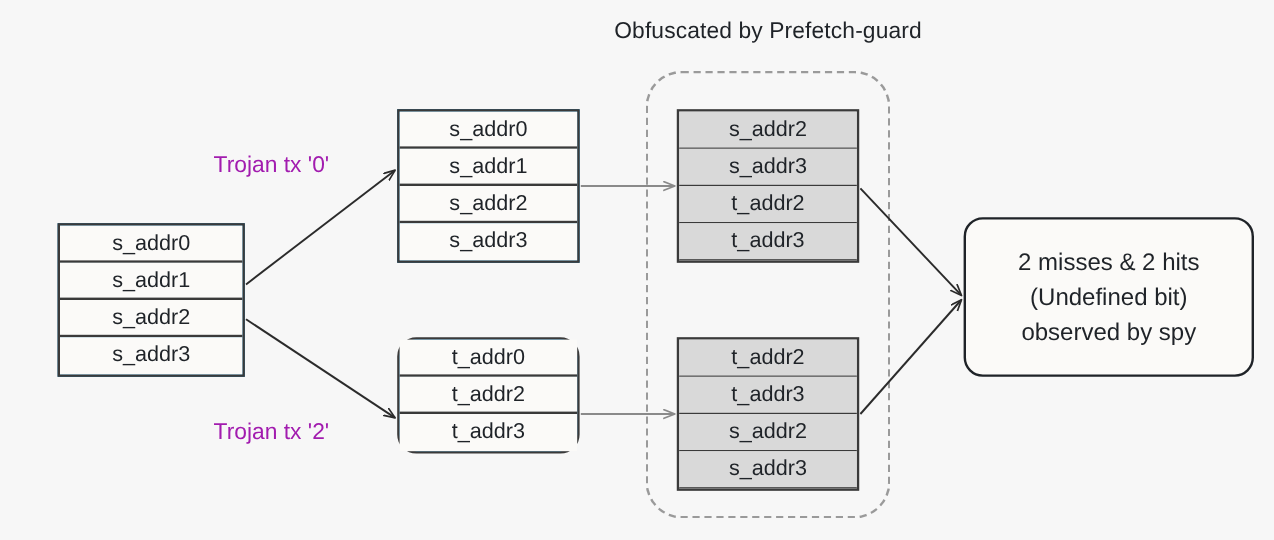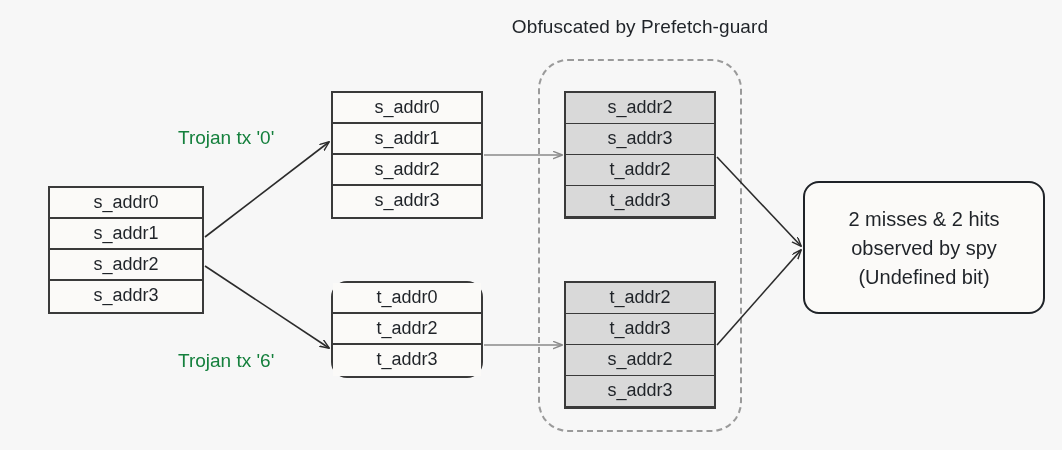--- a/index.html
+++ b/index.html
@@ -109,21 +109,21 @@
     font-size: 20px;
     line-height: 26px;
     text-align: center;
     white-space: nowrap;
   }
 
   
   .edge-label {
     position: absolute;
     font-size: 19px;
-    color: #15803d;
+    color: #a21caf;
     white-space: nowrap;
   }
   #label-tx0 { left: 178px; top: 127px; }
   #label-tx1 { left: 178px; top: 350px; }
 
   
   #watermark {
     position: absolute;
     left: 768px;
     top: 378px;
@@ -194,22 +194,22 @@
   </div>
 
   <div class="addr-table shaded" id="table-obf1">
     <div class="row">t_addr2</div>
     <div class="row">t_addr3</div>
     <div class="row">s_addr2</div>
     <div class="row">s_addr3</div>
   </div>
 
   <div class="edge-label" id="label-tx0">Trojan tx '0'</div>
-  <div class="edge-label" id="label-tx1">Trojan tx '6'</div>
+  <div class="edge-label" id="label-tx1">Trojan tx '2'</div>
 
   <div id="outcome-box">
     <div class="line">2 misses &amp; 2 hits</div>
+    <div class="line">(Undefined bit)</div>
     <div class="line">observed by spy</div>
-    <div class="line">(Undefined bit)</div>
   </div>
 
 
 </div>
 
 </body></html>

